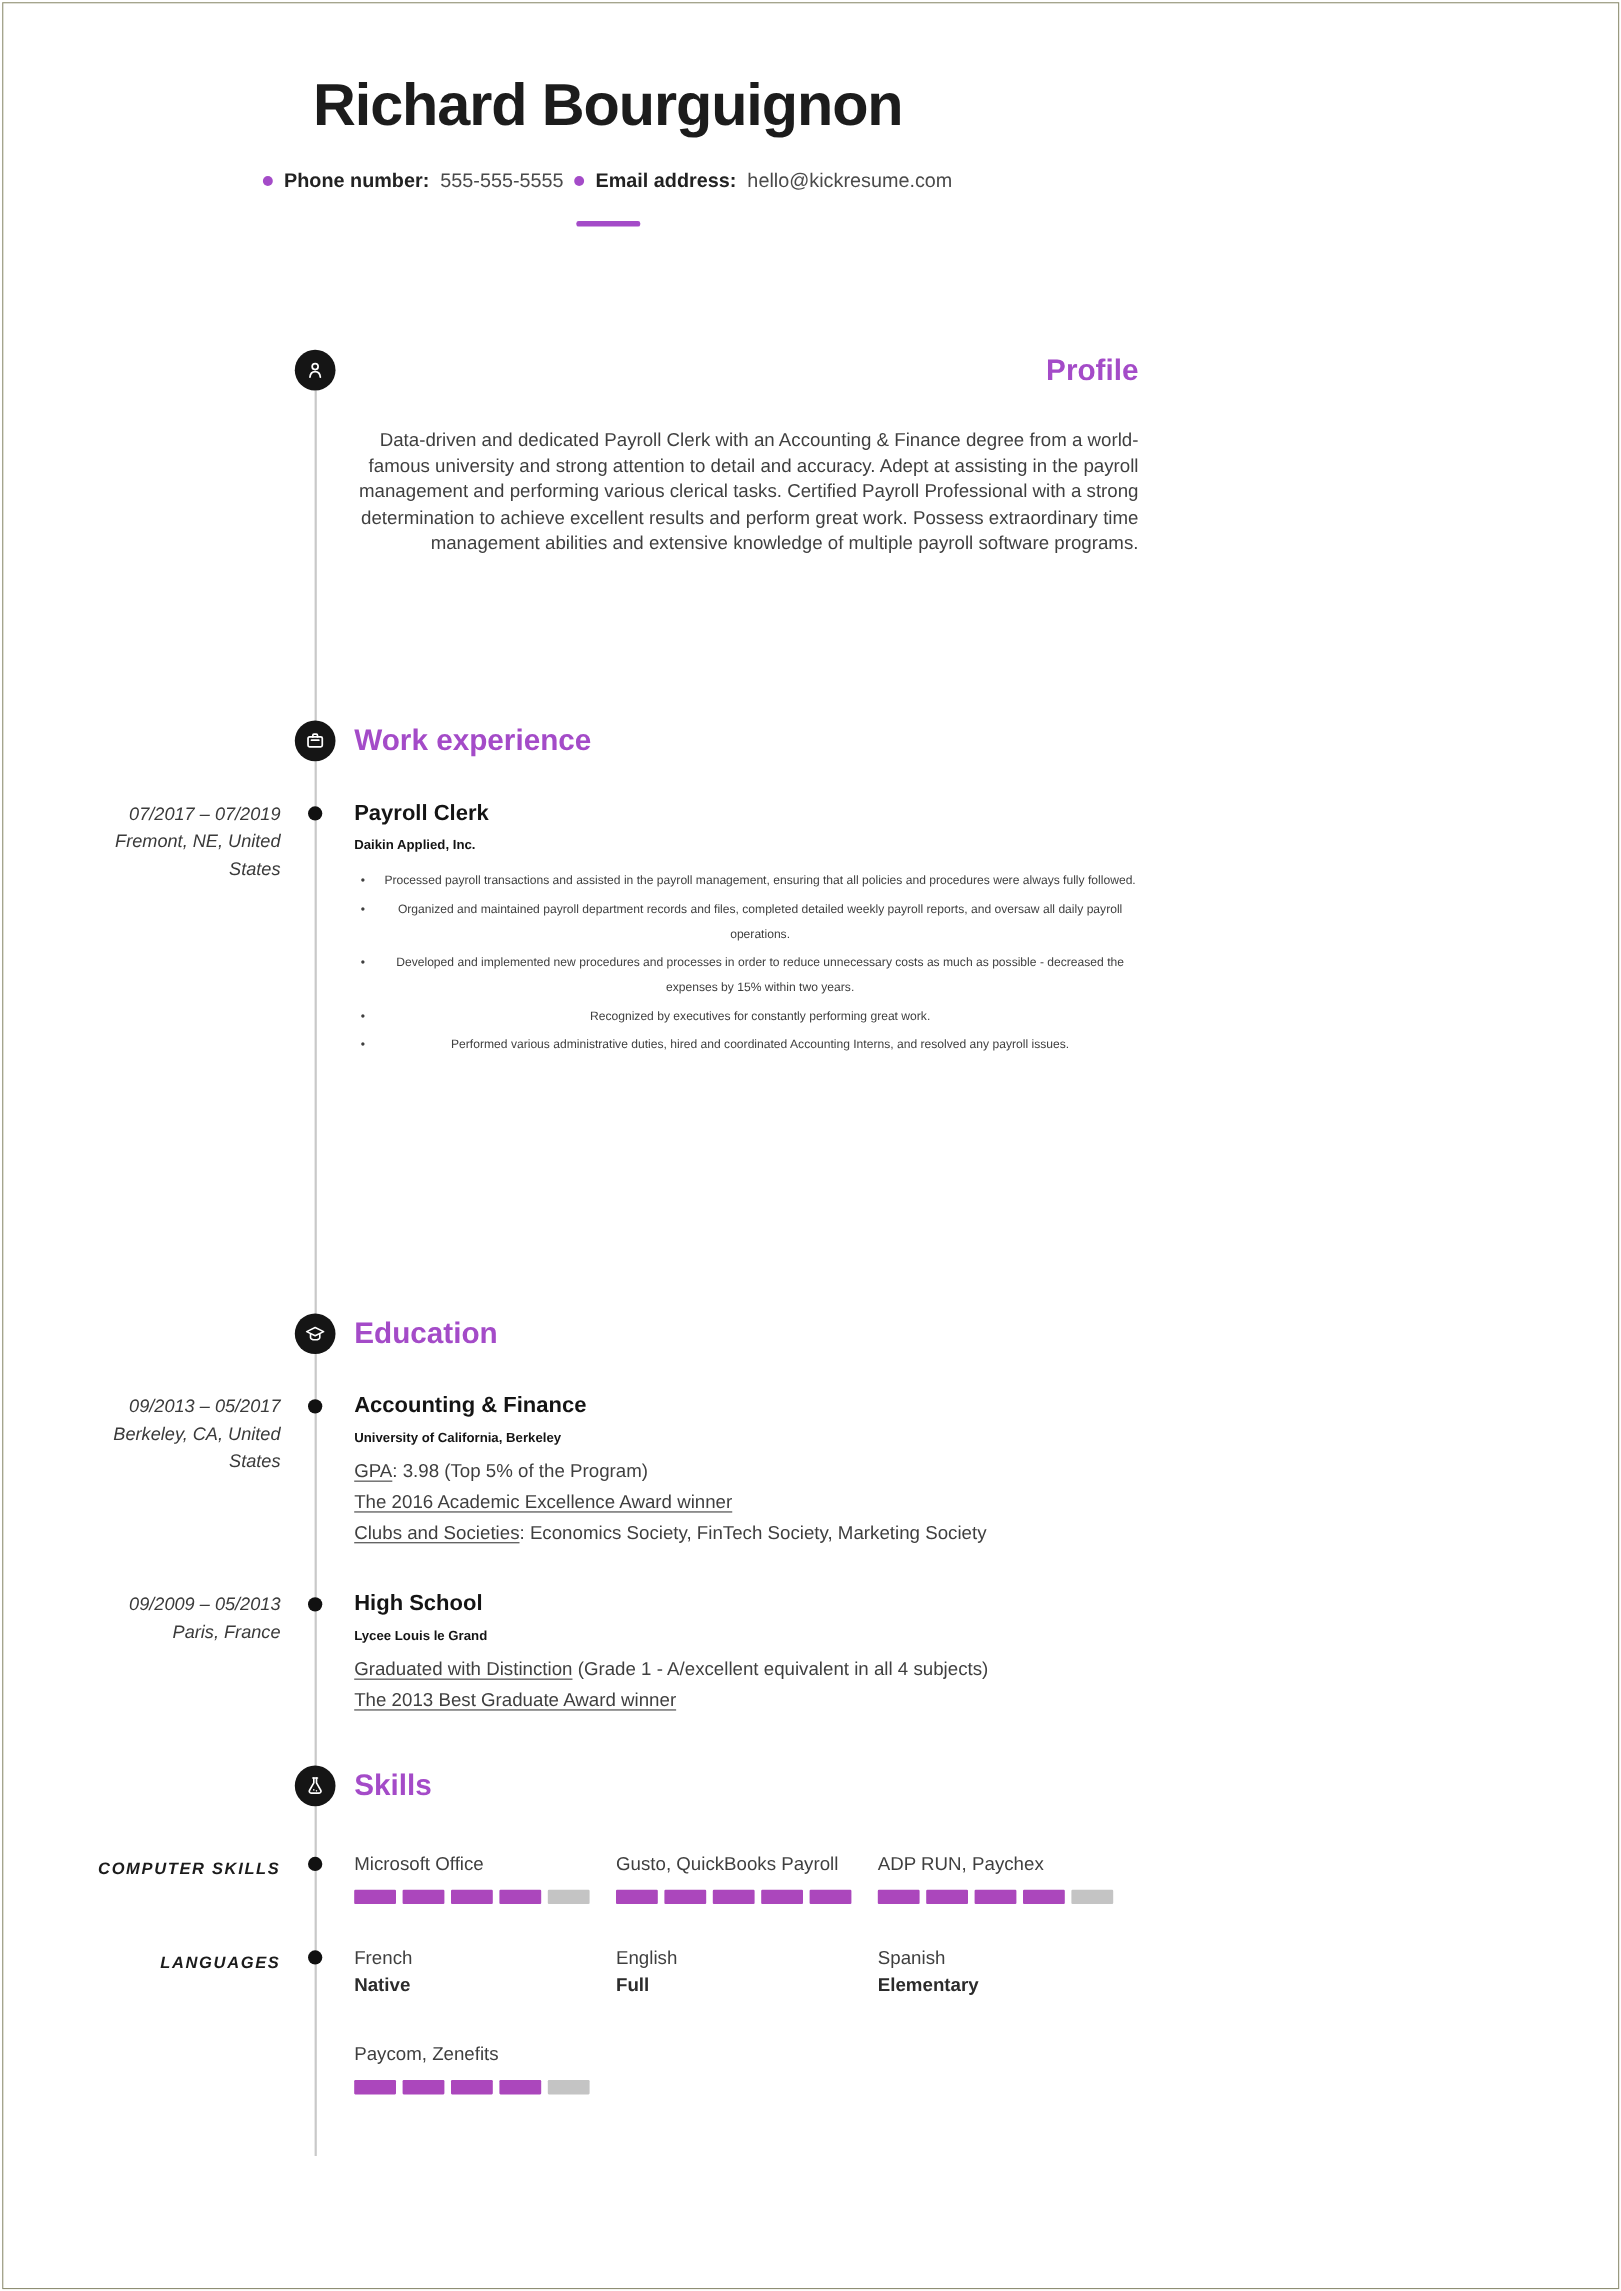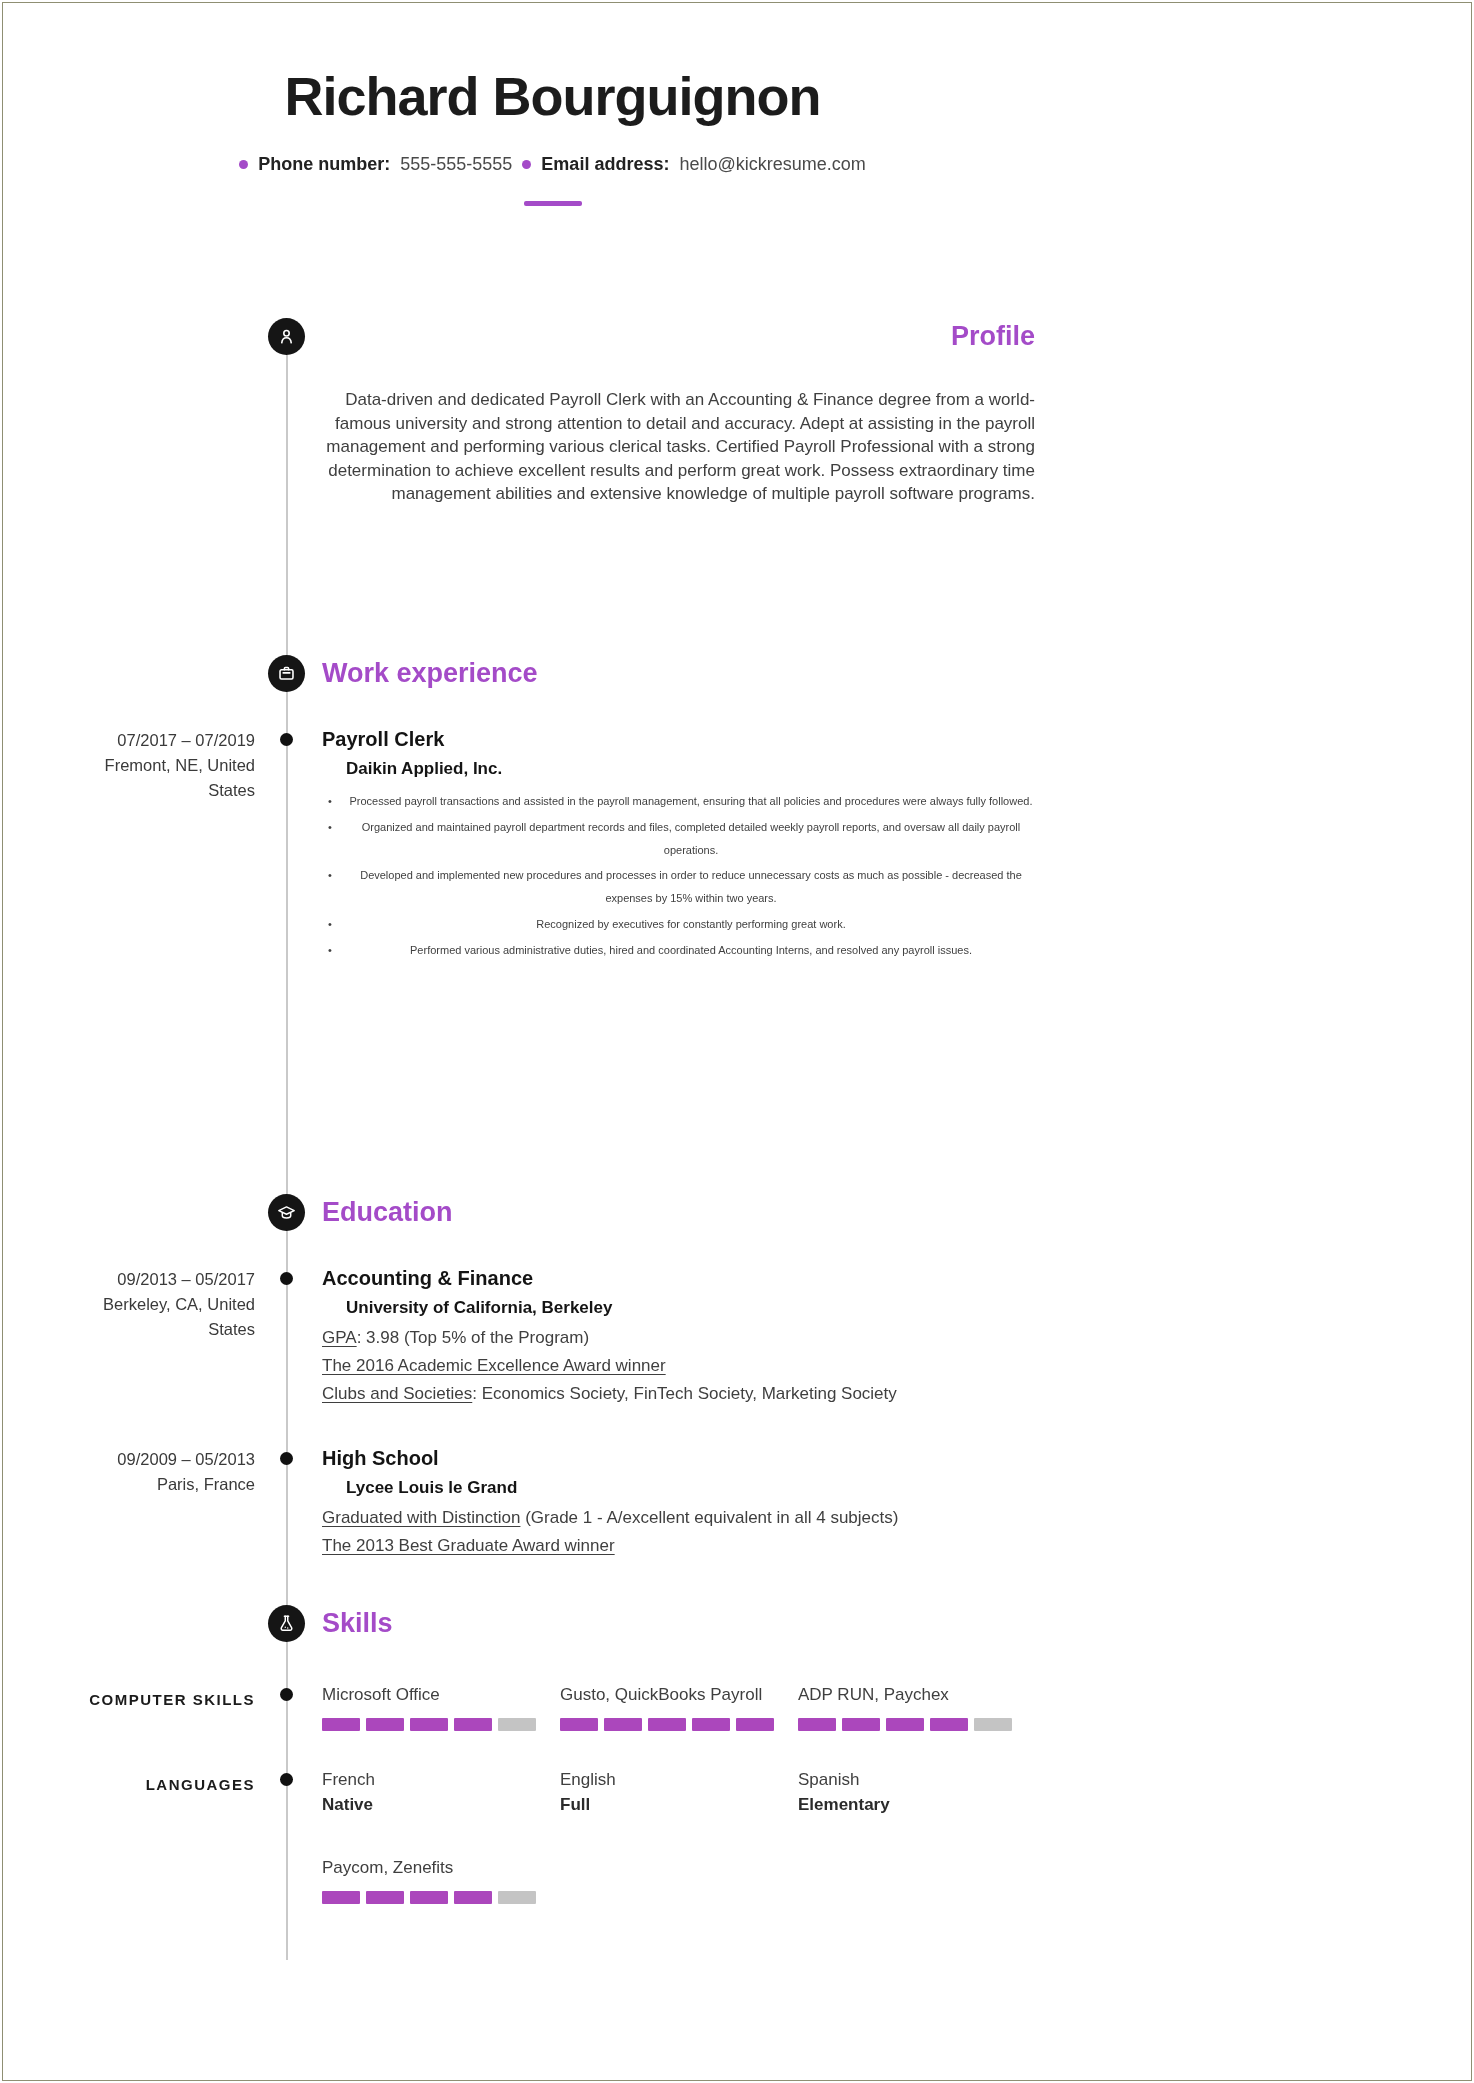--- a/index.html
+++ b/index.html
@@ -14,31 +14,31 @@
   .contact-line b{color:#222;}
   .cdot{width:9px;height:9px;border-radius:50%;background:#a44bc8;display:inline-block;flex:0 0 auto;}
   .divider{margin:26px auto 0;width:58px;height:5px;border-radius:2px;background:#a44bc8;}
 
   
   .timeline{position:absolute;left:286px;top:355px;width:2px;height:1605px;background:#c9c9c9;}
 
   
   .section{position:absolute;left:70px;width:965px;}
   .row{display:grid;grid-template-columns:185px 67px 713px;align-items:start;}
-  .left-cell{text-align:right;font-size:16.5px;line-height:25px;color:#3a3a3a;padding-top:3px;}
+  .left-cell{text-align:right;font-size:16.5px;line-height:25px;color:#3a3a3a;padding-top:3px;font-style:italic;}
   .gutter-cell{position:relative;}
   .icon-circle{width:37px;height:37px;border-radius:50%;background:#151515;margin-left:13px;
                display:flex;align-items:center;justify-content:center;}
   .icon-circle svg{width:21px;height:21px;}
   .tdot{width:13px;height:13px;border-radius:50%;background:#111;margin:8px 0 0 25px;}
   h2.sec-title{margin:0;font-size:27px;line-height:37px;font-weight:bold;color:#a44bc8;}
 
   .body-text{font-size:17px;line-height:23.5px;color:#3f3f3f;}
   .entry-title{font-size:20px;line-height:29px;font-weight:bold;color:#141414;}
-  .entry-sub{font-size:17px;line-height:29px;font-weight:bold;color:#141414;margin-left:24px;}
+  .entry-sub{font-size:12px;line-height:29px;font-weight:bold;color:#141414;}
 
   ul.bullets{margin:7px 0 0;padding:0;list-style:none;}
   ul.bullets li{position:relative;padding-left:25px;font-size:11px;line-height:22.8px;color:#3f3f3f;margin-bottom:3px;text-align:center;}
   ul.bullets li::before{content:"•";position:absolute;left:6px;top:0;color:#3f3f3f;}
 
   .edu-details{margin-top:2px;font-size:17px;line-height:28px;color:#3f3f3f;}
   .edu-details .u{text-decoration:underline;text-underline-offset:3px;text-align:right;}
 
   
   .group-label{font-size:15px;font-weight:bold;letter-spacing:1.5px;color:#1b1b1b;padding-top:4px;}

